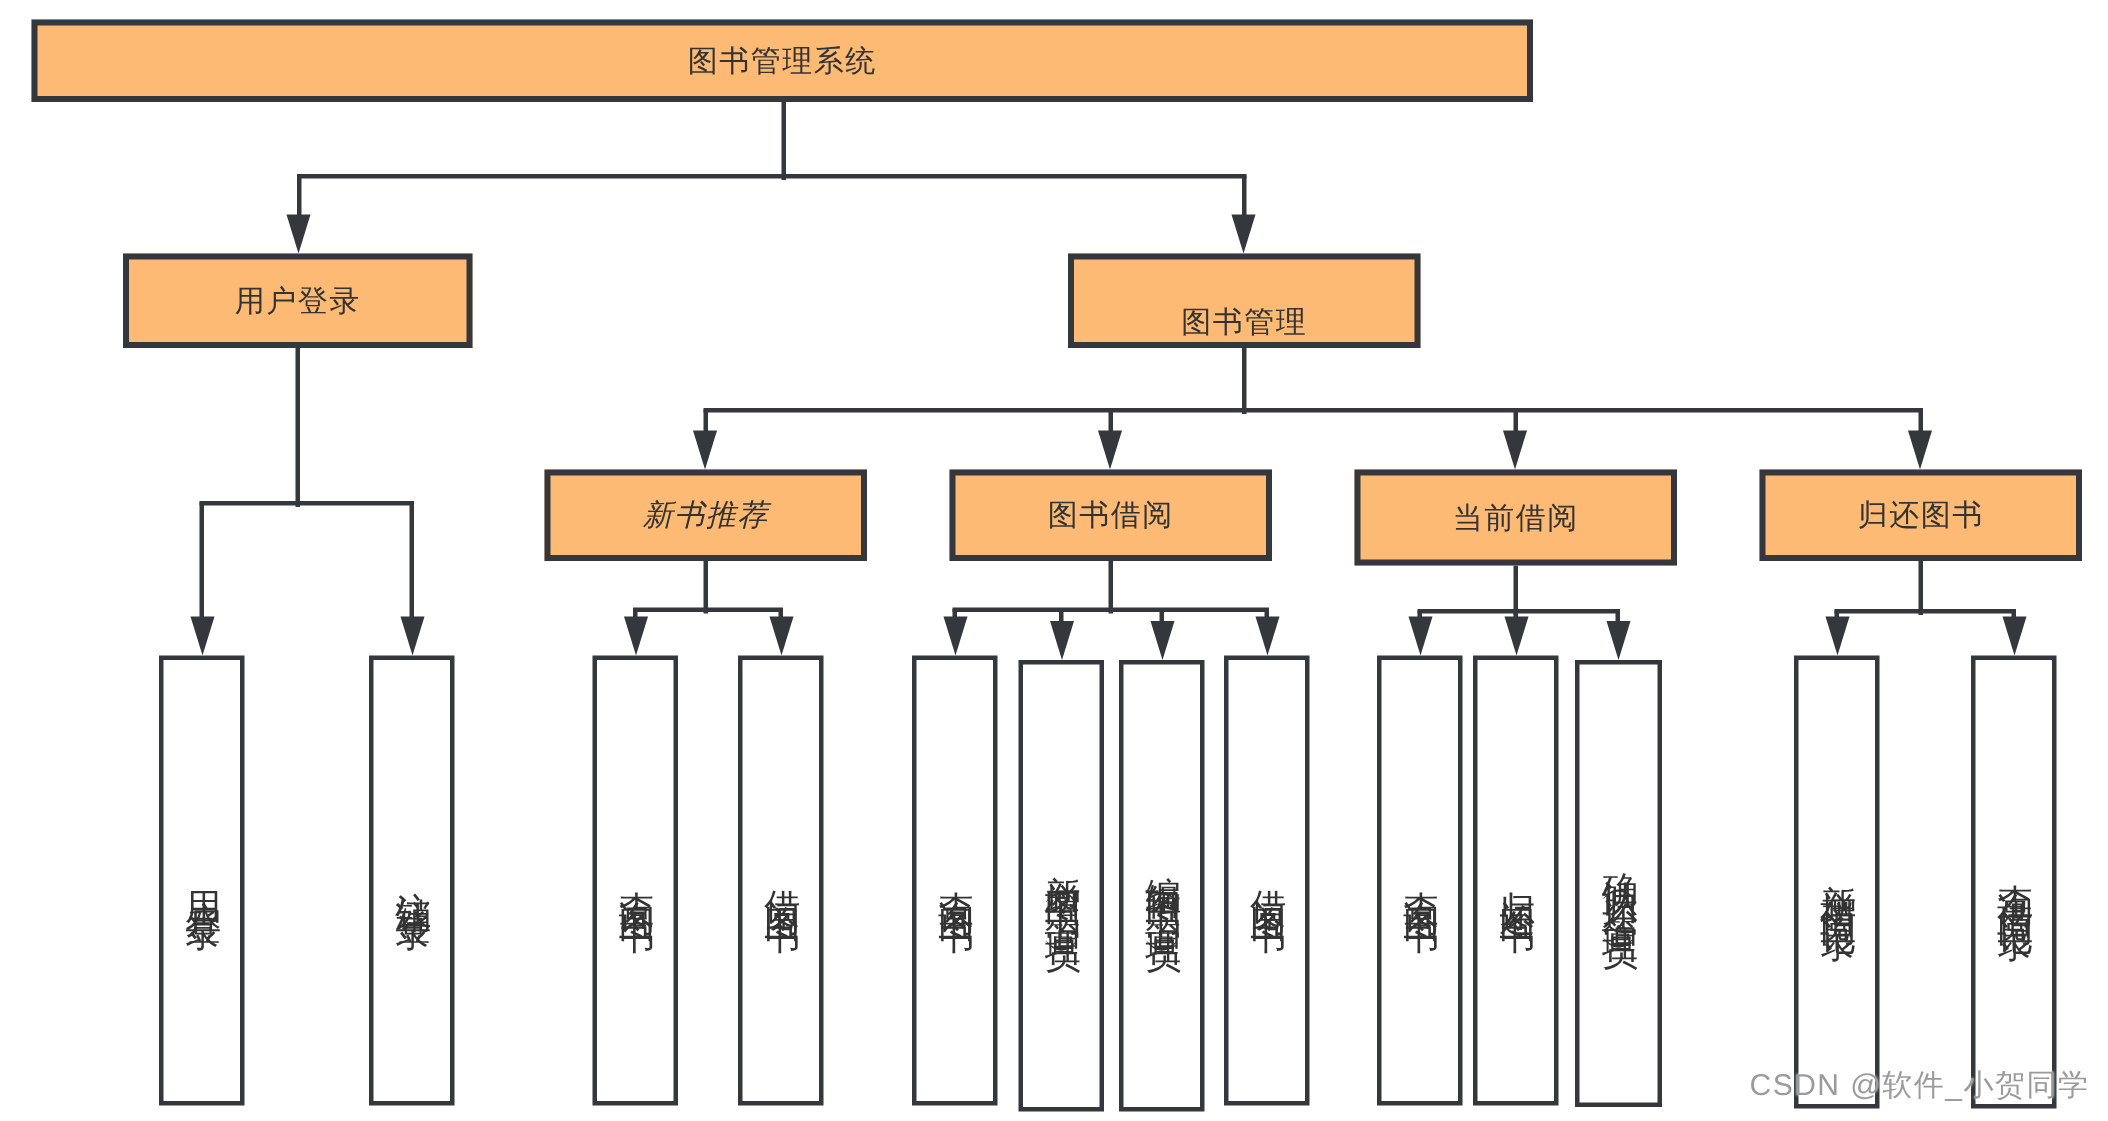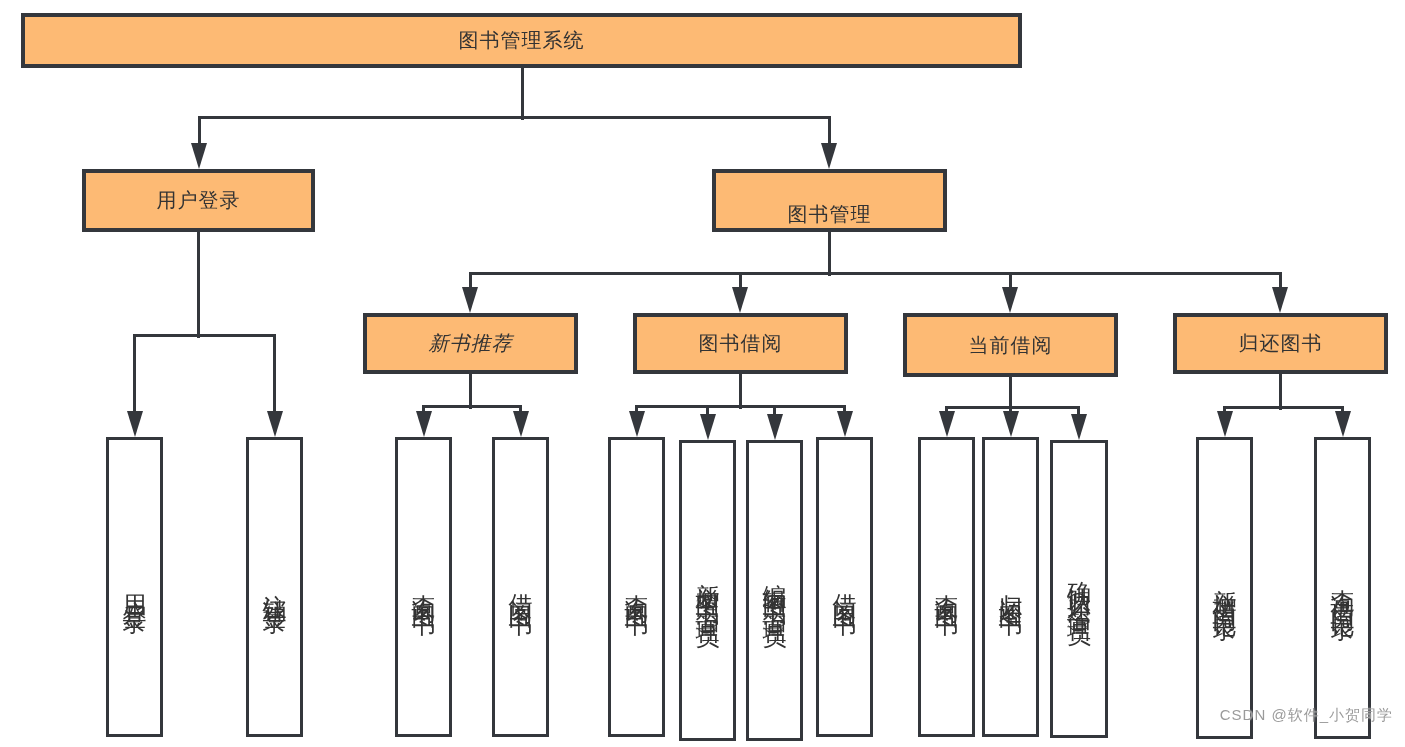--- a/index.html
+++ b/index.html
@@ -45,22 +45,22 @@
   }
   .vnode span{
     writing-mode:vertical-rl;
     text-orientation:mixed;
     font-size:24px;
     letter-spacing:6px;
     white-space:nowrap;
   }
   #watermark{
     position:absolute;
-    right:12px;bottom:22px;
-    font-size:15px;
+    right:12px;bottom:10px;
+    font-size:20px;
     color:var(--wm);
     letter-spacing:1px;
     text-shadow:0 0 2px #fff;
   }
 </style>
 </head>
 <body>
 
 <div id="canvas">
 

